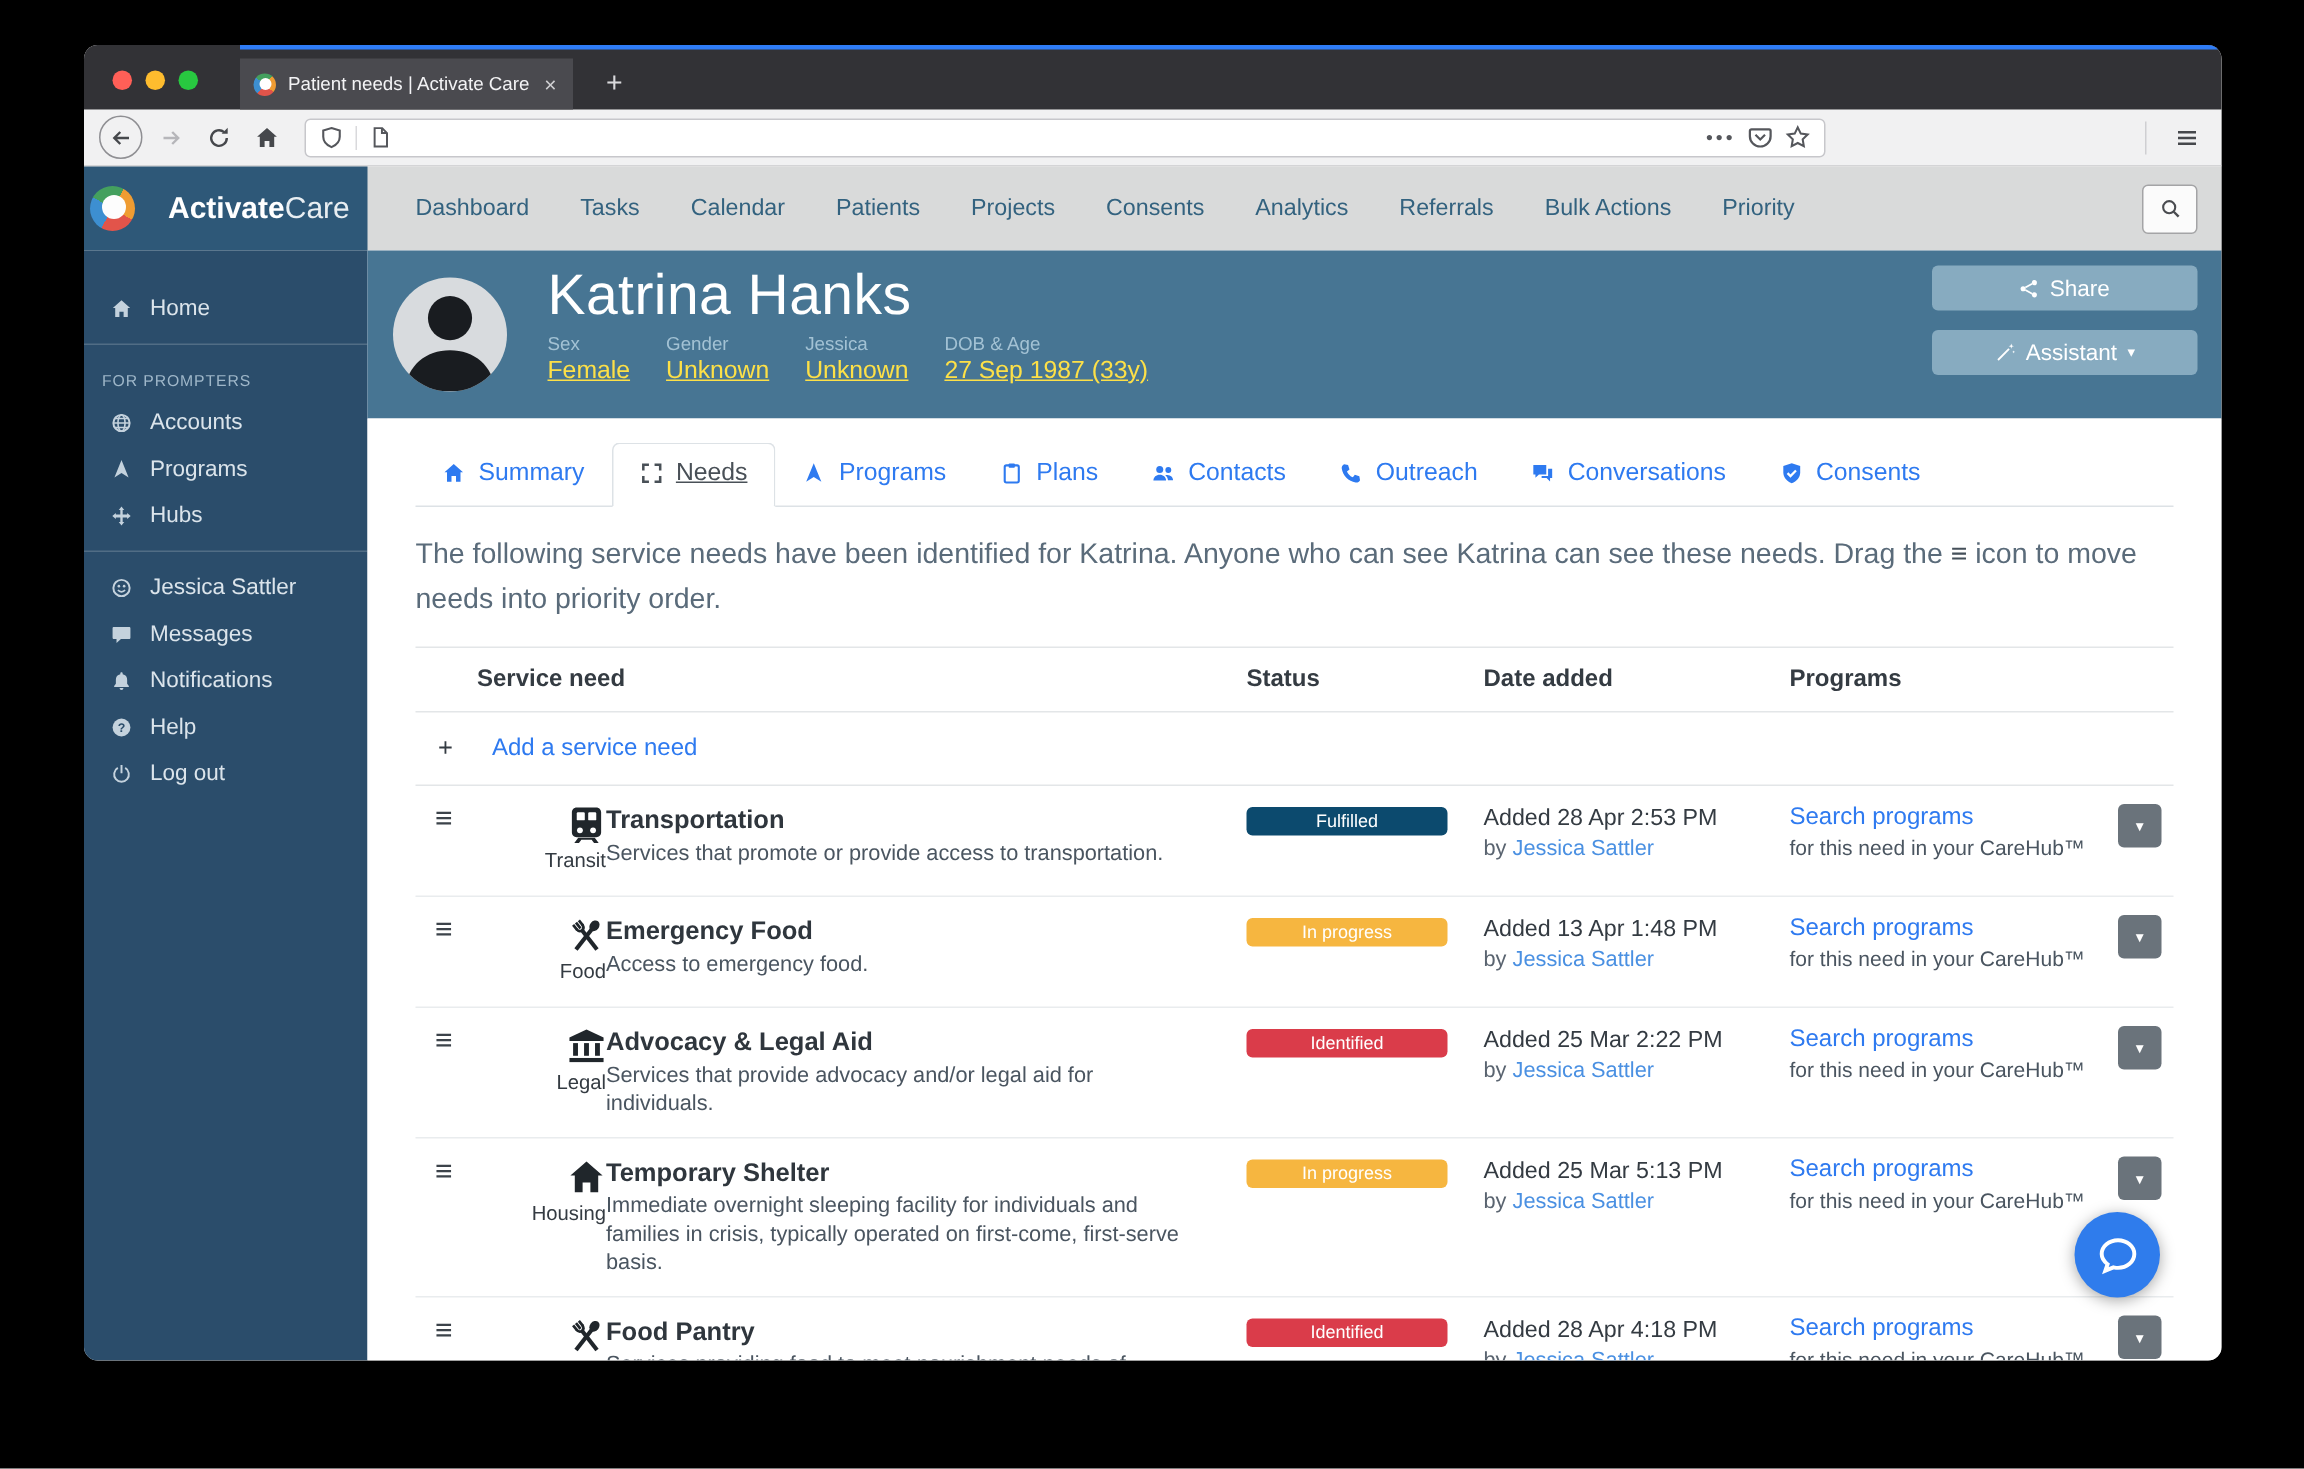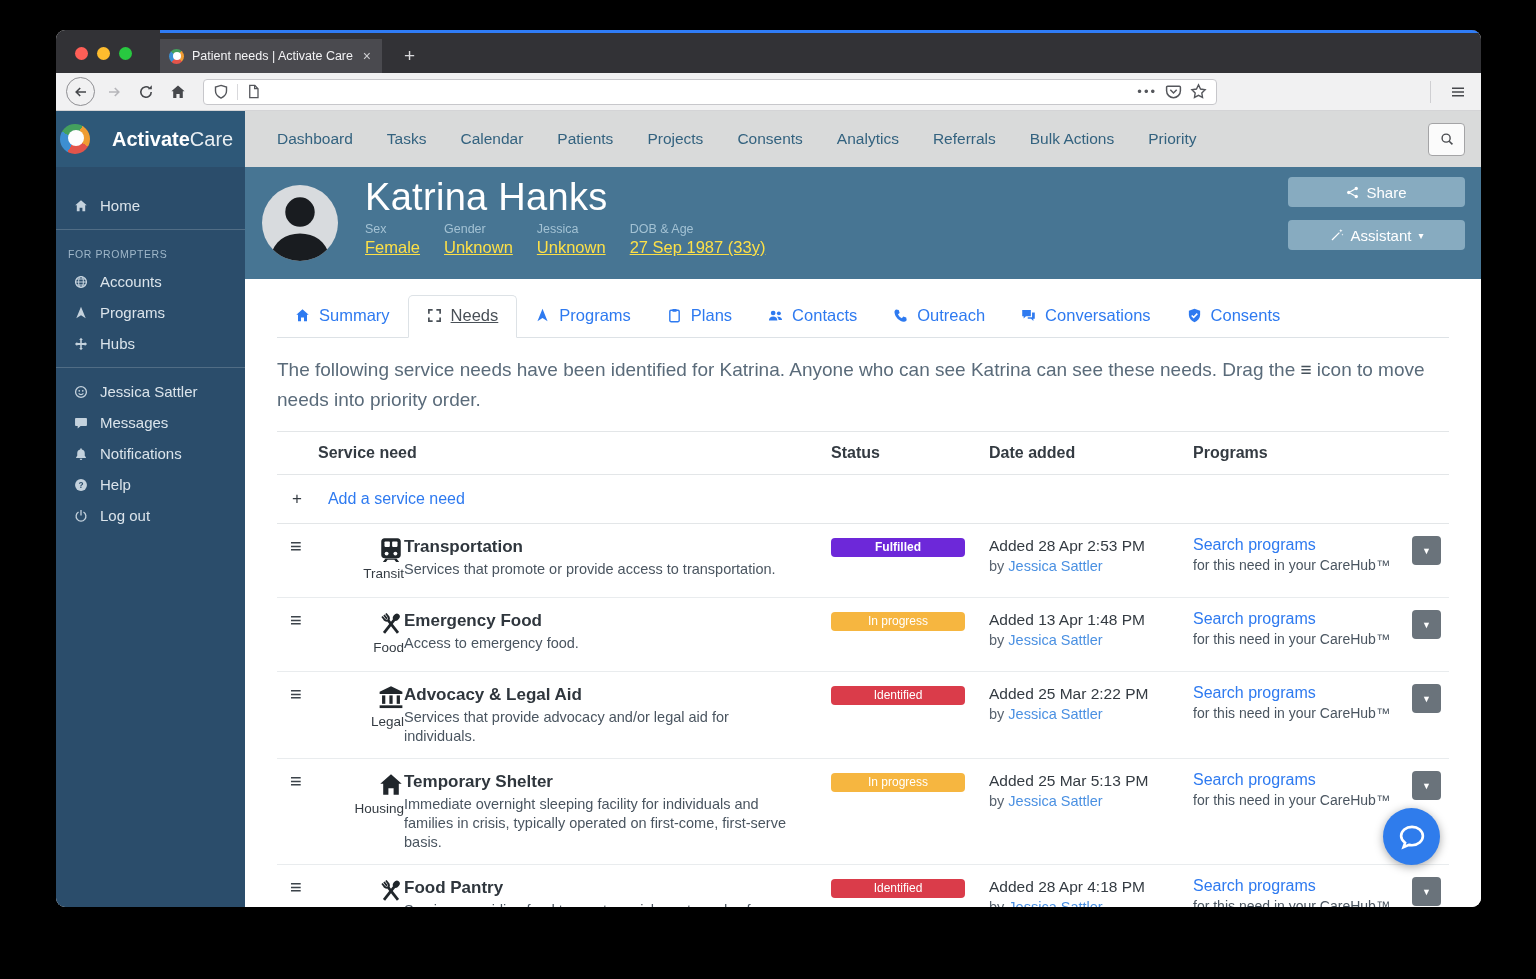--- a/index.html
+++ b/index.html
@@ -491,21 +491,21 @@
                     <circle cx="10.7" cy="10.2" r="1.2" fill="#fff"></circle>
                     <path d="M4.6 13.2 3 15.4h1.9l1-1.4h4.2l1 1.4H13l-1.6-2.2Z"></path>
                   </svg>
                 </span>
               <span class="clabel">Transit</span>
             </div>
             <div class="ncell">
               <div class="ntitle">Transportation</div>
               <div class="ndesc">Services that promote or provide access to transportation.</div>
             </div>
-            <div><span class="badge" style="background: #6d28d9; font-weight: bold;">Fulfilled</span></div>
+            <div><span class="badge" style="background: #0c4a6e;">Fulfilled</span></div>
             <div class="dcell">
               <div class="d1">Added 28 Apr 2:53 PM</div>
               <div class="d2"><span>by</span> <a href="#">Jessica Sattler</a></div>
             </div>
             <div class="pcell">
               <div class="p1"><a href="#">Search programs</a></div>
               <div class="p2">for this need in your CareHub™</div>
             </div>
             <div>
                 <button class="rowmenu">

